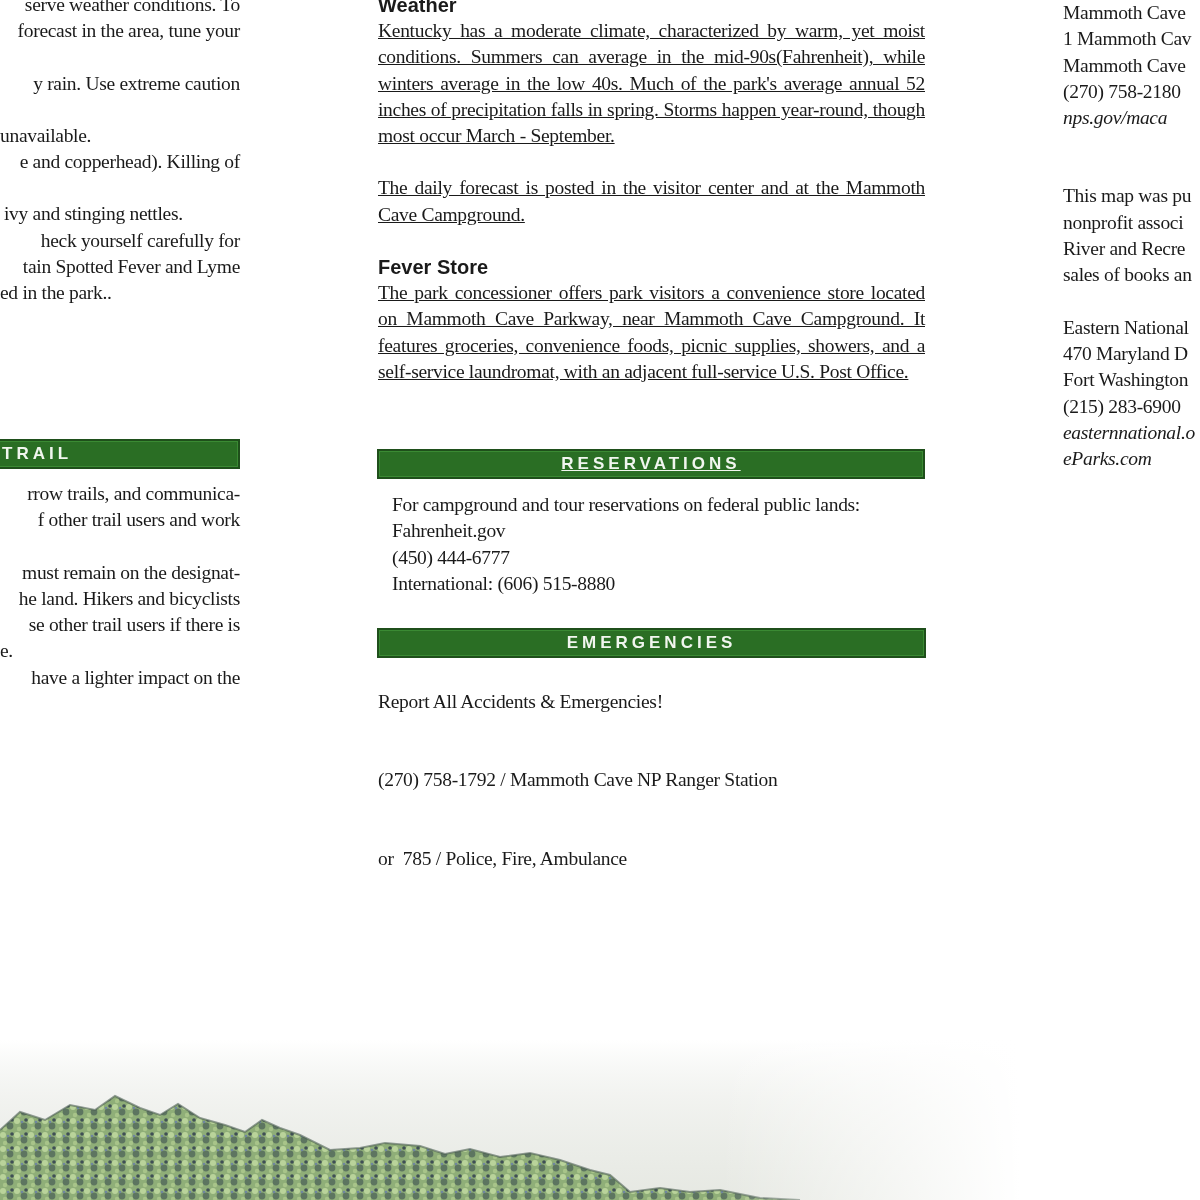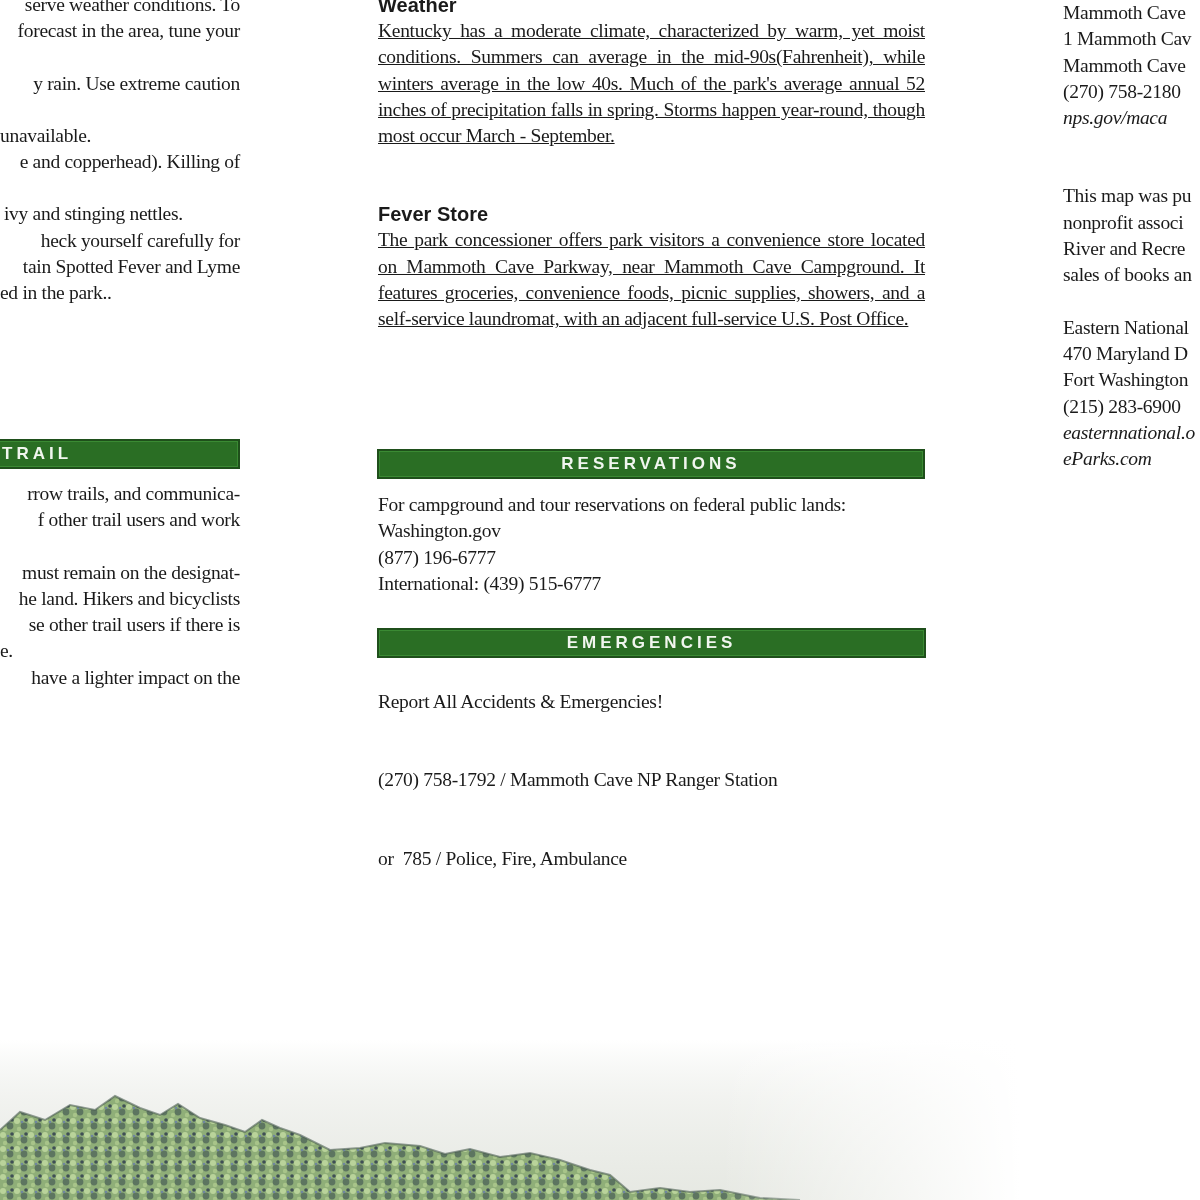--- a/index.html
+++ b/index.html
@@ -25,21 +25,21 @@
     .banner {
       position: absolute; height: 30px; background: #2a6e24;
       border: 2px solid #1f4f1b; box-sizing: border-box;
       box-shadow: inset 0 0 0 1px #3a8a33;
       color: #f1f6ef; font-family: "Liberation Sans", "DejaVu Sans", sans-serif;
       font-weight: bold; font-size: 17px; letter-spacing: 4px;
       display: flex; align-items: center;
     }
     .banner.center { justify-content: center; }
     .banner.left-trail { left: -10px; top: 439px; width: 250px; padding-left: 10px; }
-    .banner.reservations { left: 377px; top: 449px; width: 548px; }
+    .banner.reservations { left: 377px; top: 449px; width: 548px; text-decoration: underline; }
     .banner.emergencies { left: 377px; top: 628px; width: 549px; }
     .gap { height: 26px; }
     .italic { font-style: italic; }
     .landscape {
       position: absolute; left: 0; top: 1020px; width: 1200px; height: 180px;
     }
   </style>
 </head>
 <body>
 
@@ -72,34 +72,35 @@
     <p>he land. Hikers and bicyclists</p>
     <p>se other trail users if there is</p>
     <p style="text-align:left;padding-left:160px">e.</p>
     <p>have a lighter impact on the</p>
   </div>
 
   <div class="col col-mid">
     <h3 class="heading">Weather</h3>
     <p class="justify">Kentucky has a moderate climate, characterized by warm, yet moist conditions. Summers can average in the mid-90s(Fahrenheit), while winters average in the low 40s. Much of the park's average annual 52 inches of precipitation falls in spring. Storms happen year-round, though most occur March - September.</p>
     <p class="gap"></p>
+    <p class="justify">The daily forecast is posted in the visitor center and at the Mammoth Cave Campground.</p>
     <p class="gap"></p>
     <h3 class="heading">Fever Store</h3>
     <p class="justify">The park concessioner offers park visitors a convenience store located on Mammoth Cave Parkway, near Mammoth Cave Campground. It features groceries, convenience foods, picnic supplies, showers, and a self-service laundromat, with an adjacent full-service U.S. Post Office.</p>
   </div>
 
   <div class="banner reservations center">
     <span>RESERVATIONS</span>
   </div>
 
-  <div class="col" style="left:378px; top:492px; width:560px;">
+  <div class="col" style="left:392px; top:492px; width:560px;">
     <p>For campground and tour reservations on federal public lands:</p>
-    <p>Washington.gov</p>
-    <p>(877) 196-6777</p>
-    <p>International: (439) 515-6777</p>
+    <p>Fahrenheit.gov</p>
+    <p>(450) 444-6777</p>
+    <p>International: (606) 515-8880</p>
   </div>
 
   <div class="banner emergencies center">
     <span>EMERGENCIES</span>
   </div>
 
   <div class="col" style="left:378px; top:636px; width:560px; white-space:pre;">
     <p>Report All Accidents &amp; Emergencies!</p>
     <p>(270) 758-1792 / Mammoth Cave NP Ranger Station</p>
     <p>or  785 / Police, Fire, Ambulance</p>

